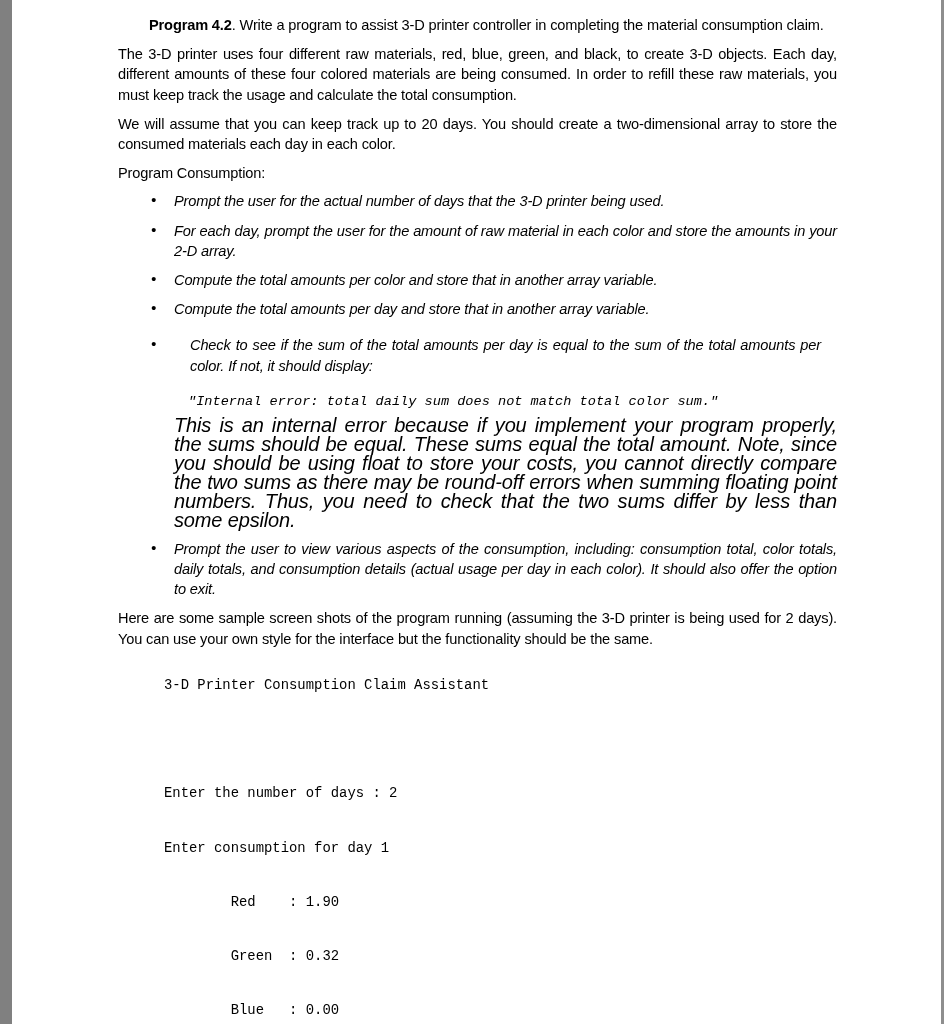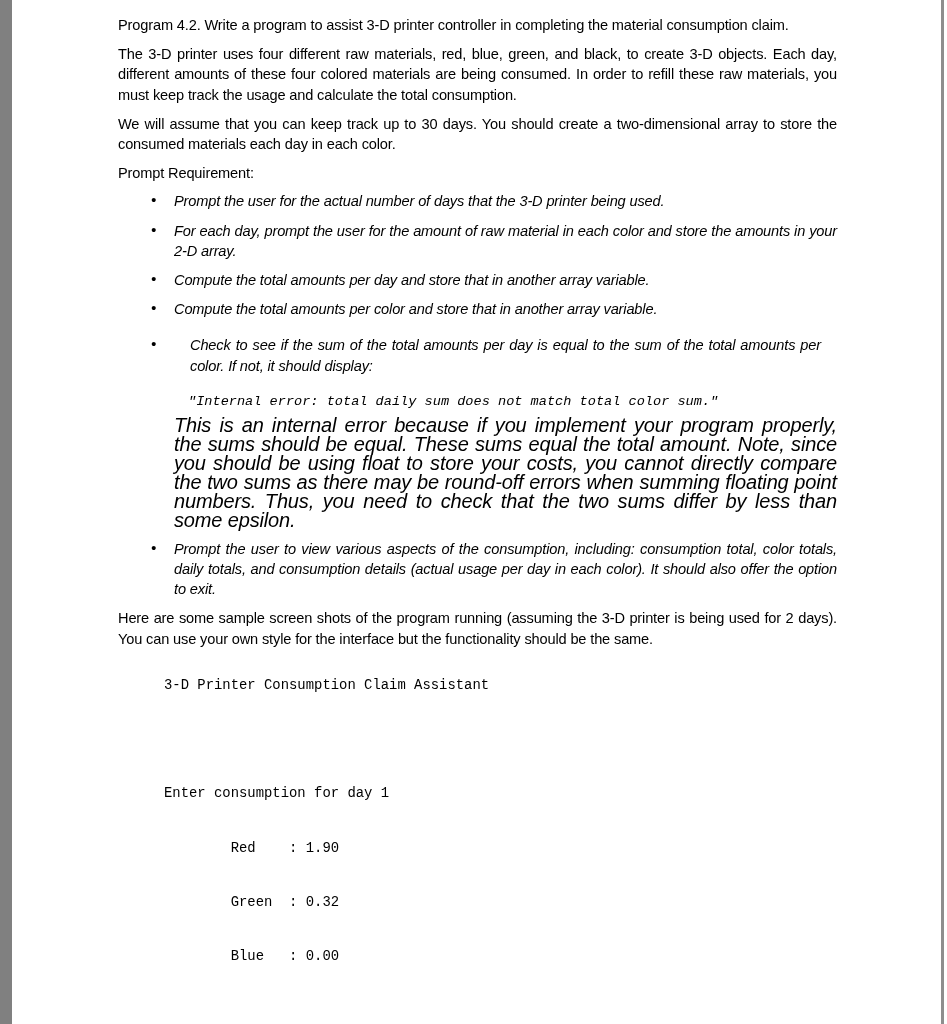--- a/index.html
+++ b/index.html
@@ -45,21 +45,21 @@
   p {
     margin: 0 0 9px 0;
     font-size: 14.6px;
     line-height: 20.2px;
     text-align: justify;
     text-justify: inter-word;
     letter-spacing: -0.15px;
   }
   p.first { margin-top: 15px; }
 
-  .bold { font-weight: normal; }
+  .bold { font-weight: bold; margin-left: 31px; }
 
   .req-label {
     margin-bottom: 8px;
   }
 
   ul.reqs {
     list-style: none;
     margin: 0 0 0 0;
     padding: 0;
     font-style: italic;
@@ -124,44 +124,45 @@
 
 <div class="left-bar"></div>
 <div class="right-rule"></div>
 
 <div class="page">
 
   <p class="first"><span class="bold">Program 4.2</span><span>. Write a program to assist 3-D printer controller in completing the material consumption claim.</span></p>
 
   <p>The 3-D printer uses four different raw materials, red, blue, green, and black, to create 3-D objects. Each day, different amounts of these four colored materials are being consumed. In order to refill these raw materials, you must keep track the usage and calculate the total consumption.</p>
 
-  <p>We will assume that you can keep track up to 30 days. You should create a two-dimensional array to store the consumed materials each day in each color.</p>
+  <p>We will assume that you can keep track up to 20 days. You should create a two-dimensional array to store the consumed materials each day in each color.</p>
 
-  <p class="req-label">Prompt Requirement:</p>
+  <p class="req-label">Program Consumption:</p>
 
   <ul class="reqs">
     <li>Prompt the user for the actual number of days that the 3-D printer being used.</li>
     <li>For each day, prompt the user for the amount of raw material in each color and store the amounts in your 2-D array.</li>
+    <li>Compute the total amounts per color and store that in another array variable.</li>
     <li>Compute the total amounts per day and store that in another array variable.</li>
-    <li>Compute the total amounts per color and store that in another array variable.</li>
     <li>
       <p>Check to see if the sum of the total amounts per day is equal to the sum of the total amounts per color. If not, it should display:</p>
       <div class="mono err-line">"Internal error: total daily sum does not match total color sum."</div>
       <div class="sub-para">This is an internal error because if you implement your program properly, the sums should be equal. These sums equal the total amount. Note, since you should be using float to store your costs, you cannot directly compare the two sums as there may be round-off errors when summing floating point numbers. Thus, you need to check that the two sums differ by less than some epsilon.</div>
     </li>
     <li>Prompt the user to view various aspects of the consumption, including: consumption total, color totals, daily totals, and consumption details (actual usage per day in each color). It should also offer the option to exit.</li>
   </ul>
 
   <p>Here are some sample screen shots of the program running (assuming the 3-D printer is being used for 2 days). You can use your own style for the interface but the functionality should be the same.</p>
 
 </div>
 
 <div class="console">
   <span class="line">3-D Printer Consumption Claim Assistant</span>
   <span class="blank"></span>
+  <span class="line">Enter the number of days : 2</span>
   <span class="line">Enter consumption for day 1</span>
   <span class="line">        Red    : 1.90</span>
   <span class="line">        Green  : 0.32</span>
   <span class="line">        Blue   : 0.00</span>
   
   
   
   
   
   

